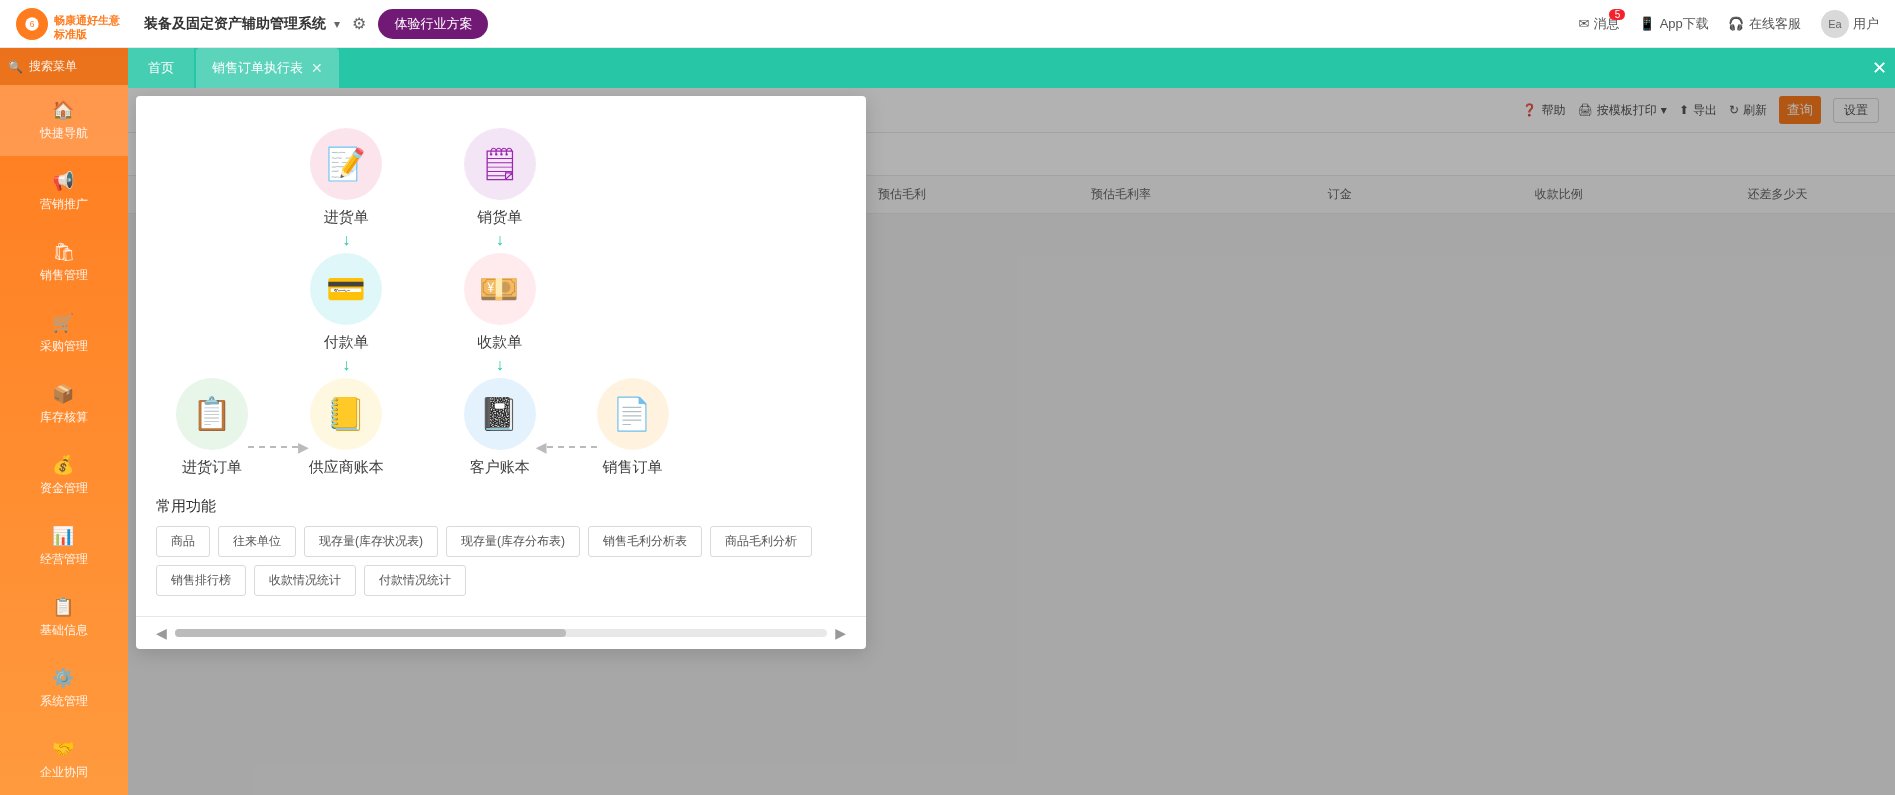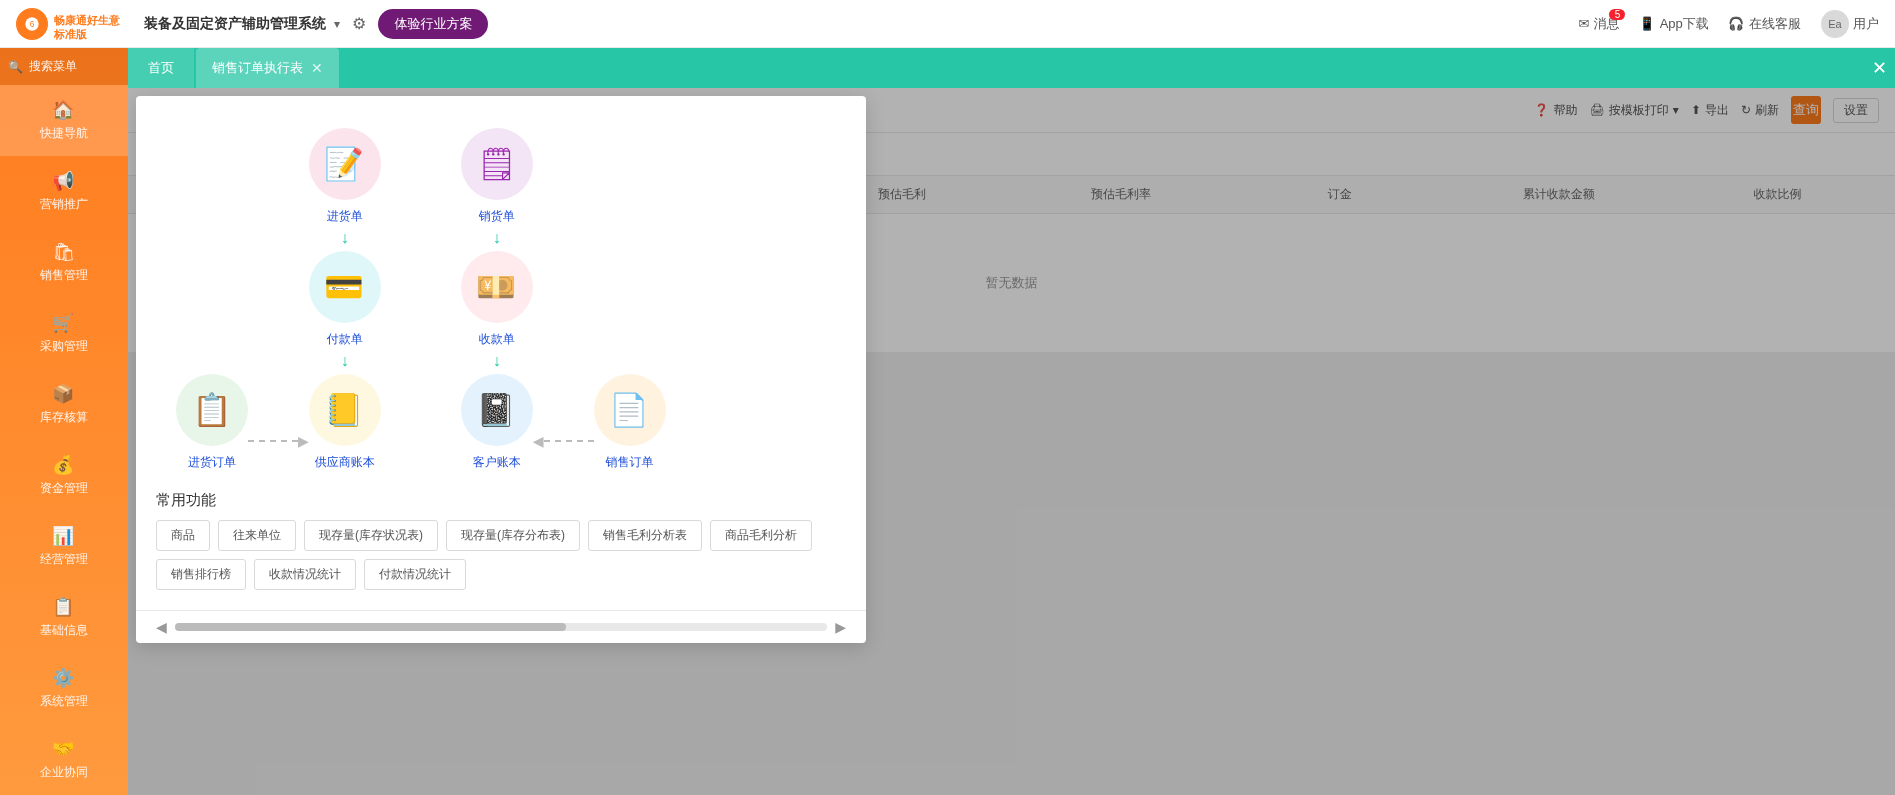--- a/index.html
+++ b/index.html
@@ -74,21 +74,21 @@
     .page-content { flex: 1; overflow: auto; background: #f0f0f0; position: relative; }
 
     
     .toolbar-row {
       background: #fff; padding: 8px 16px; display: flex; align-items: center;
       gap: 12px; justify-content: flex-end; border-bottom: 1px solid #e8e8e8;
     }
     .toolbar-btn { display: flex; align-items: center; gap: 4px; color: #555; font-size: 12px; cursor: pointer; }
     .orange-btn {
       background: #ff7c1e; color: #fff; border: none; border-radius: 3px;
-      padding: 5px 2px; font-size: 13px; cursor: pointer;
+      padding: 5px 8px; font-size: 13px; cursor: pointer;
     }
     .small-btn {
       background: #fff; color: #555; border: 1px solid #d9d9d9; border-radius: 3px;
       padding: 3px 10px; font-size: 12px; cursor: pointer;
     }
 
     
     .filter-row {
       background: #fff; padding: 8px 16px; display: flex; align-items: center; gap: 8px;
       border-bottom: 1px solid #e8e8e8;
@@ -127,21 +127,21 @@
       margin-top: 0;
     }
 
     
     .flow-area { padding: 32px 40px 20px; }
     .flow-node { display: flex; flex-direction: column; align-items: center; gap: 8px; }
     .flow-circle {
       width: 72px; height: 72px; border-radius: 50%;
       display: flex; align-items: center; justify-content: center; font-size: 28px;
     }
-    .flow-label { font-size: 12px; color: #1d4ed8; }
+    .flow-label { font-size: 15px; color: #404040; }
     .arrow-down { color: #26c6a6; font-size: 16px; margin: 4px 0; }
 
     
     .circle-green { background: #e8f5e9; color: #4caf50; }
     .circle-red-light { background: #fce4ec; color: #e91e63; }
     .circle-purple { background: #f3e5f5; color: #9c27b0; }
     .circle-orange-light { background: #fff3e0; color: #ff9800; }
     .circle-teal { background: #e0f7fa; color: #00bcd4; }
     .circle-red { background: #ffebee; color: #f44336; }
     .circle-yellow { background: #fff8e1; color: #ff9800; }
@@ -320,24 +320,23 @@
         </div>
 
         <div class="data-table">
           <div class="table-header" id="table-header-row">
               <div class="th">品</div>
               <div class="th">商品</div>
               <div class="th">金额</div>
               <div class="th">预估毛利</div>
               <div class="th">预估毛利率</div>
               <div class="th">订金</div>
-              <div class="th">累计收款金额</div>
               <div class="th">收款比例</div>
+              <div class="th">还差多少天</div>
             </div>
-          <div class="empty-data">暂无数据</div>
         </div>
 
         <div class="dialog-overlay">
           <div class="dialog-box">
 
             <div class="flow-area">
 
               <div style="display:flex; align-items:flex-end; gap:0;">
 
                 <div style="display:flex; flex-direction:column; align-items:center;">

